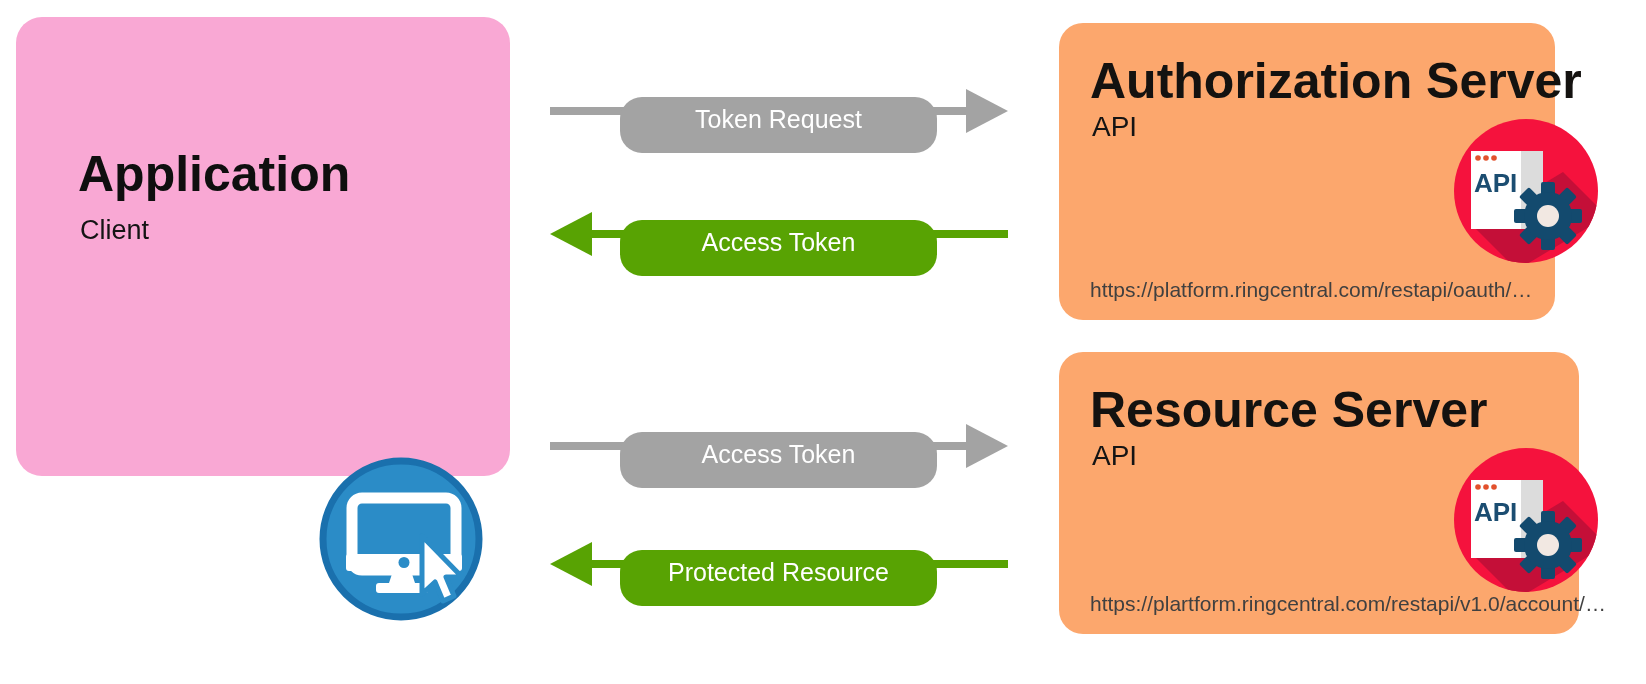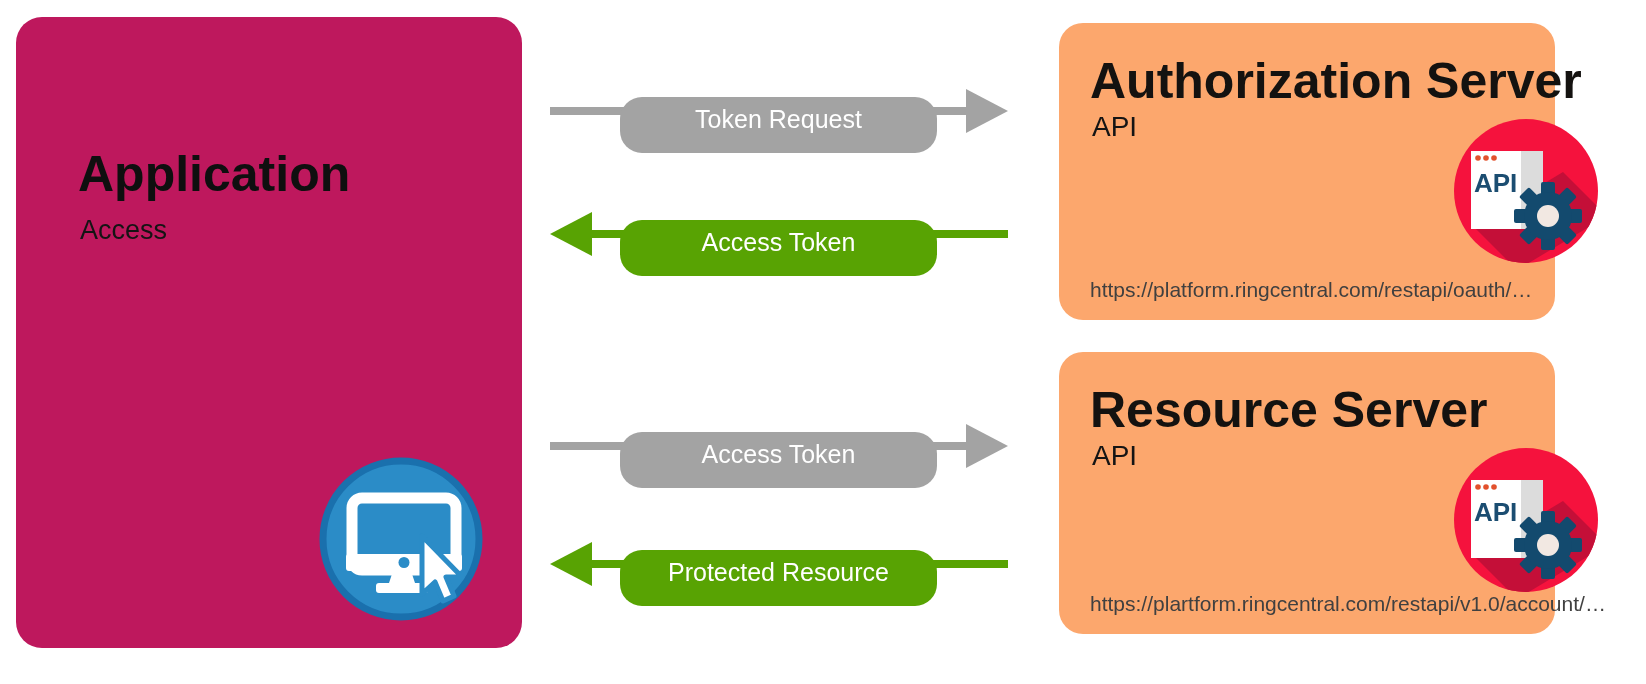--- a/index.html
+++ b/index.html
@@ -5,29 +5,29 @@
   html,body{margin:0;padding:0;background:#fff;}
   .canvas{
     position:relative;
     width:1646px;height:684px;
     background:#ffffff;
     font-family:"Liberation Sans","DejaVu Sans",sans-serif;
     overflow:hidden;
   }
   
   .app-box{
-    position:absolute;left:16px;top:17px;width:494px;height:631px;
-    background:#be185d;border-radius:26px;padding-left:12px;
+    position:absolute;left:16px;top:17px;width:494px;height:459px;
+    background:#f9a8d4;border-radius:26px;
   }
   .server-box{
     position:absolute;left:1059px;width:496px;
     background:#fca76d;border-radius:24px;
   }
   .server-box.auth{top:23px;height:297px;}
-  .server-box.res{top:352px;height:282px;}
+  .server-box.res{top:352px;height:282px;padding-left:24px;}
 
   .app-title{
     position:absolute;left:62px;top:128px;
     font-size:50px;font-weight:bold;color:#0f0f0f;
   }
   .app-subtitle{
     position:absolute;left:64px;top:198px;
     font-size:27px;color:#141414;
   }
   .srv-title{
@@ -119,21 +119,21 @@
       <rect x="60" y="129" width="52" height="10" rx="3" fill="#ffffff"></rect>
       <path d="M106,82 L106,140 L119,128 L127,147 L138,142 L130,123 L146,123 Z" fill="#ffffff" stroke="#2b8cc7" stroke-width="5" stroke-linejoin="round"></path>
     </symbol>
   </defs>
 </svg>
 
 <div class="canvas">
 
   <div class="app-box">
     <div class="app-title">Application</div>
-    <div class="app-subtitle">Access</div>
+    <div class="app-subtitle">Client</div>
     <svg class="computer-icon" viewBox="0 0 170 170">
       <use href="#computer-icon-sym"></use>
     </svg>
   </div>
 
   <div class="arrow" style="top:89px">
     <div class="arrow-line gray"></div>
     <div class="arrow-head right"></div>
     <div class="pill gray">Token Request</div>
   </div>

